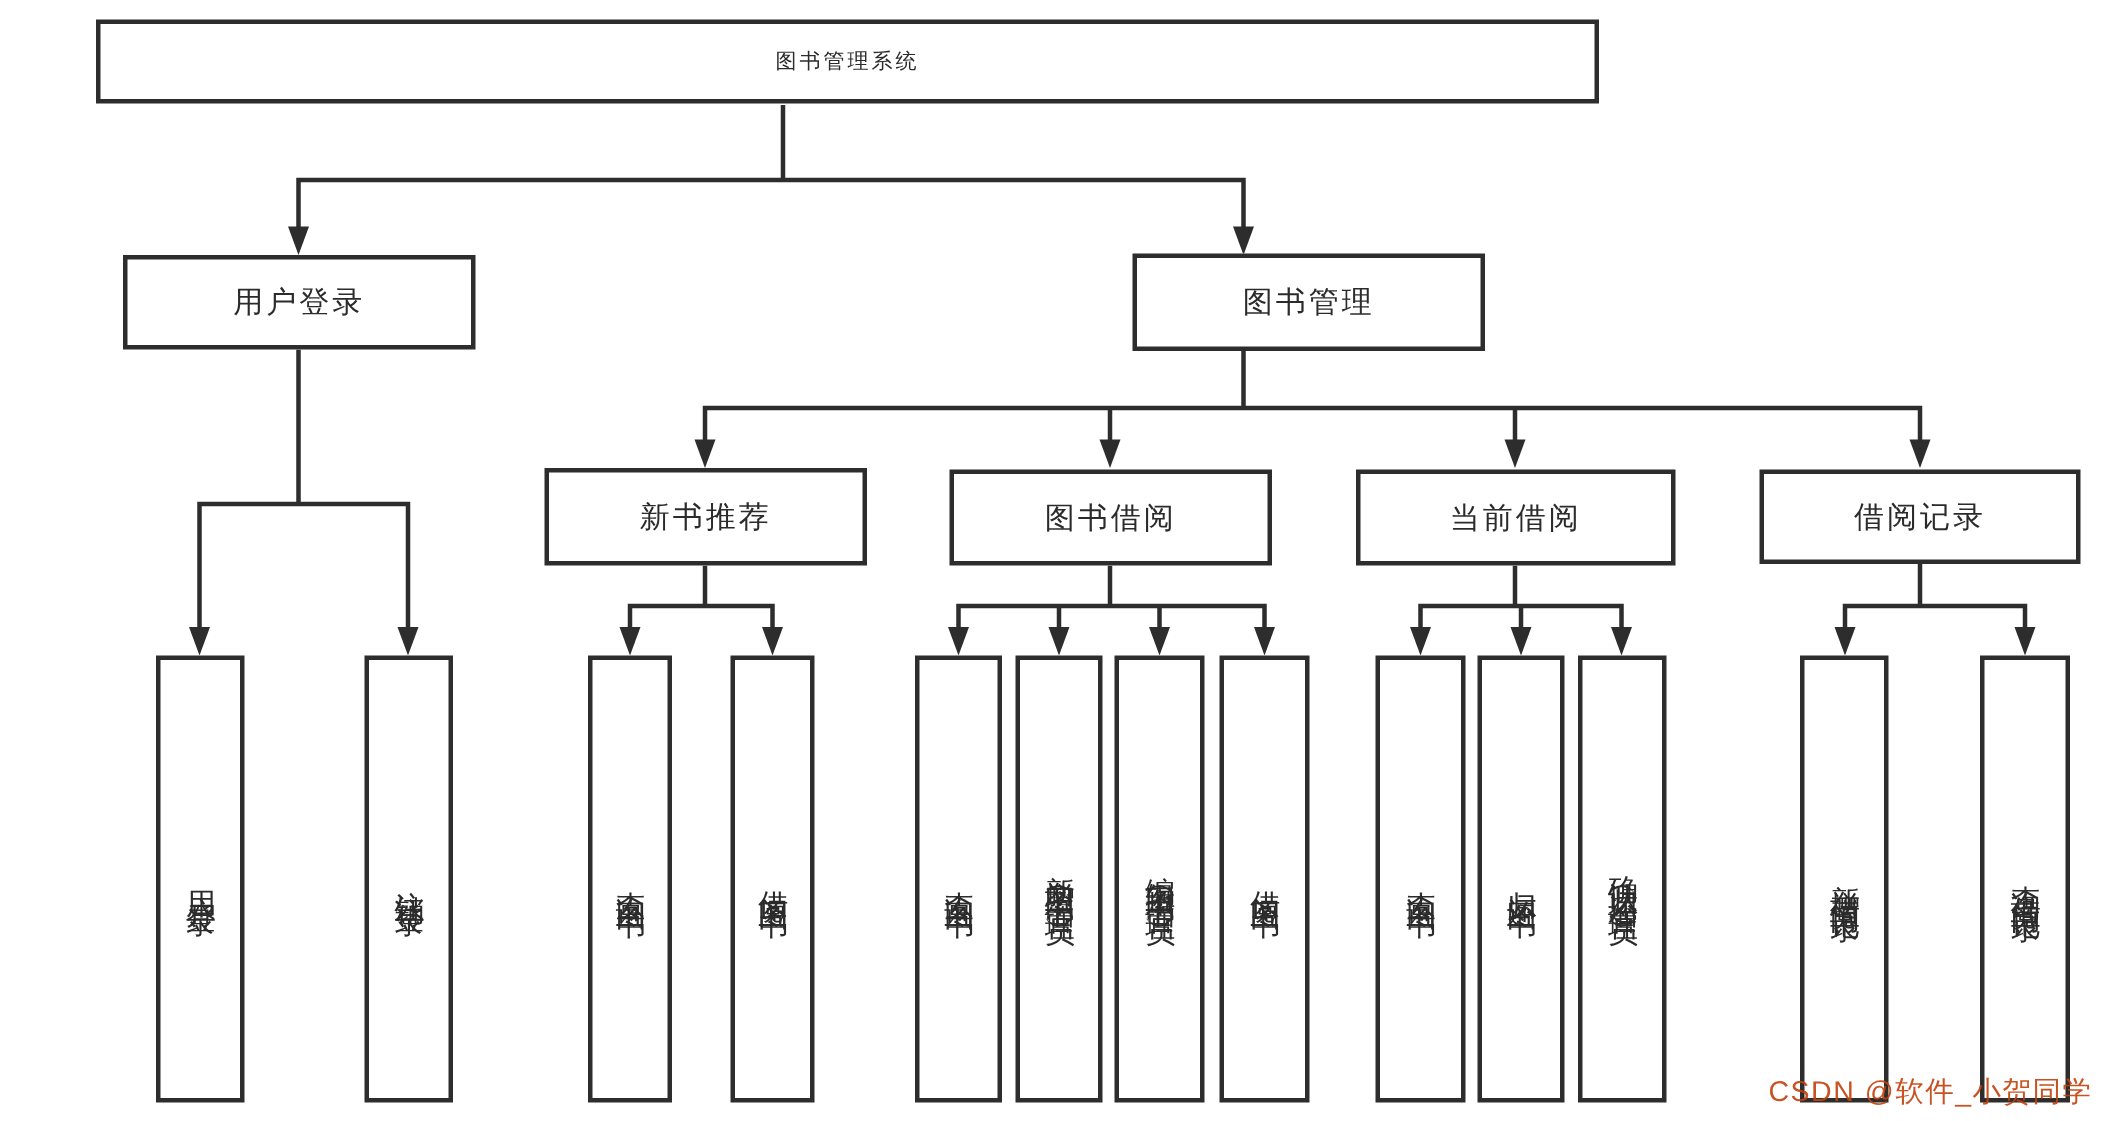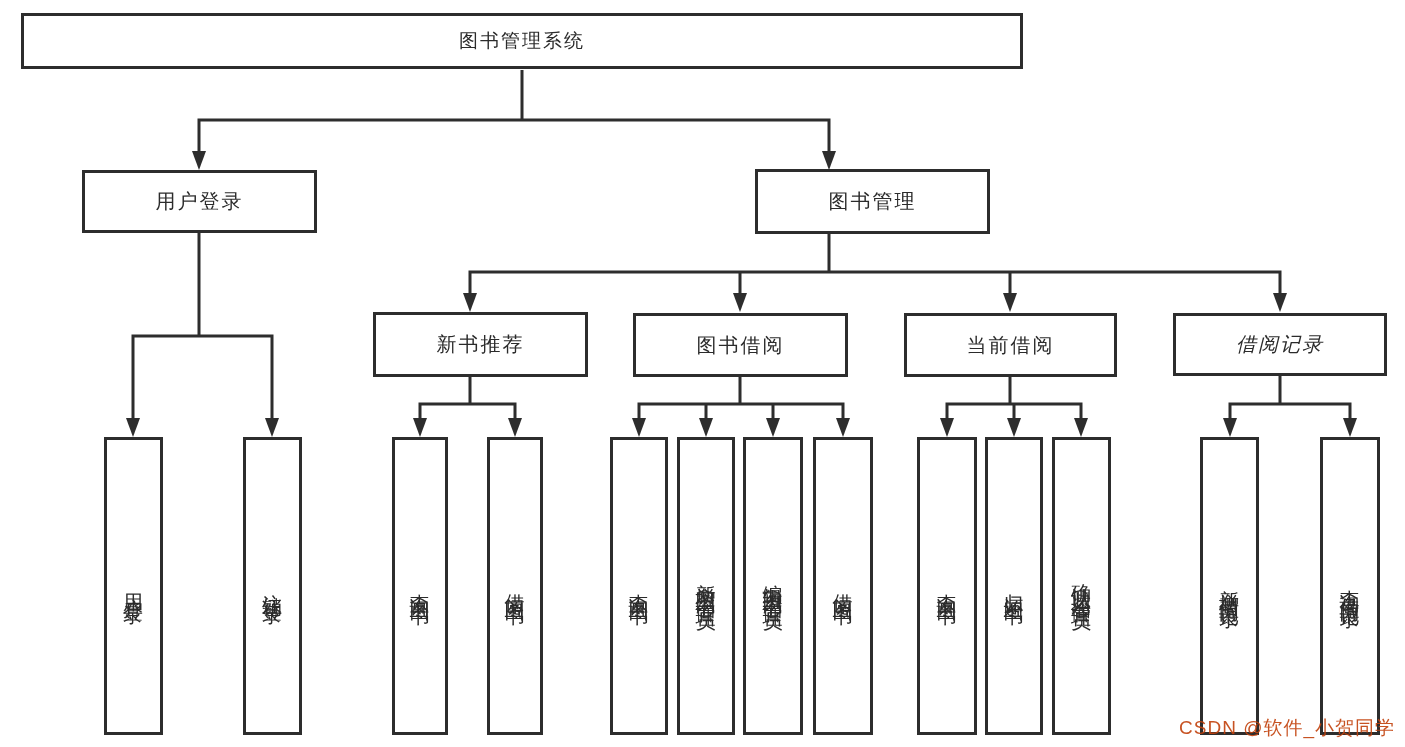--- a/index.html
+++ b/index.html
@@ -31,21 +31,22 @@
     align-items: center;
     justify-content: center;
     color: #2b2b2b;
   }
   .hbox {
     font-size: 20px;
     letter-spacing: 2px;
     white-space: nowrap;
   }
   .root {
-    font-size: 19px;
+    font-size: 14px;
+    margin-left: 43px;
   }
   .vbox {
     font-size: 20px;
   }
   .vbox .vtext {
     writing-mode: vertical-rl;
     letter-spacing: 4px;
     line-height: 1;
     max-height: 285px;
   }
@@ -125,30 +126,30 @@
     <span>图书管理系统</span>
   </div>
 
   <div class="node hbox" style="left:82px; top:170px; width:235px; height:63px;">
     <span>用户登录</span>
   </div>
   <div class="node hbox" style="left:712px; top:169px; width:235px; height:65px;margin-left:43px;">
     <span>图书管理</span>
   </div>
 
-  <div class="node hbox" style="left:363px; top:312px; width:215px; height:65px;margin-left:10px;">
+  <div class="node hbox" style="left:363px; top:312px; width:215px; height:65px;">
     <span>新书推荐</span>
   </div>
   <div class="node hbox" style="left:633px; top:313px; width:215px; height:64px;font-family:Liberation Serif, serif;">
     <span>图书借阅</span>
   </div>
   <div class="node hbox" style="left:904px; top:313px; width:213px; height:64px;">
     <span>当前借阅</span>
   </div>
-  <div class="node hbox" style="left:1173px; top:313px; width:214px; height:63px;font-style:italic;">
+  <div class="node hbox" style="left:1173px; top:313px; width:214px; height:63px;">
     <span>借阅记录</span>
   </div>
 
   <div class="node vbox" style="left:104px; top:437px; width:59px; height:298px;">
     <span class="vtext">用户登录</span>
   </div>
   <div class="node vbox" style="left:243px; top:437px; width:59px; height:298px;">
     <span class="vtext">注销登录</span>
   </div>
 

